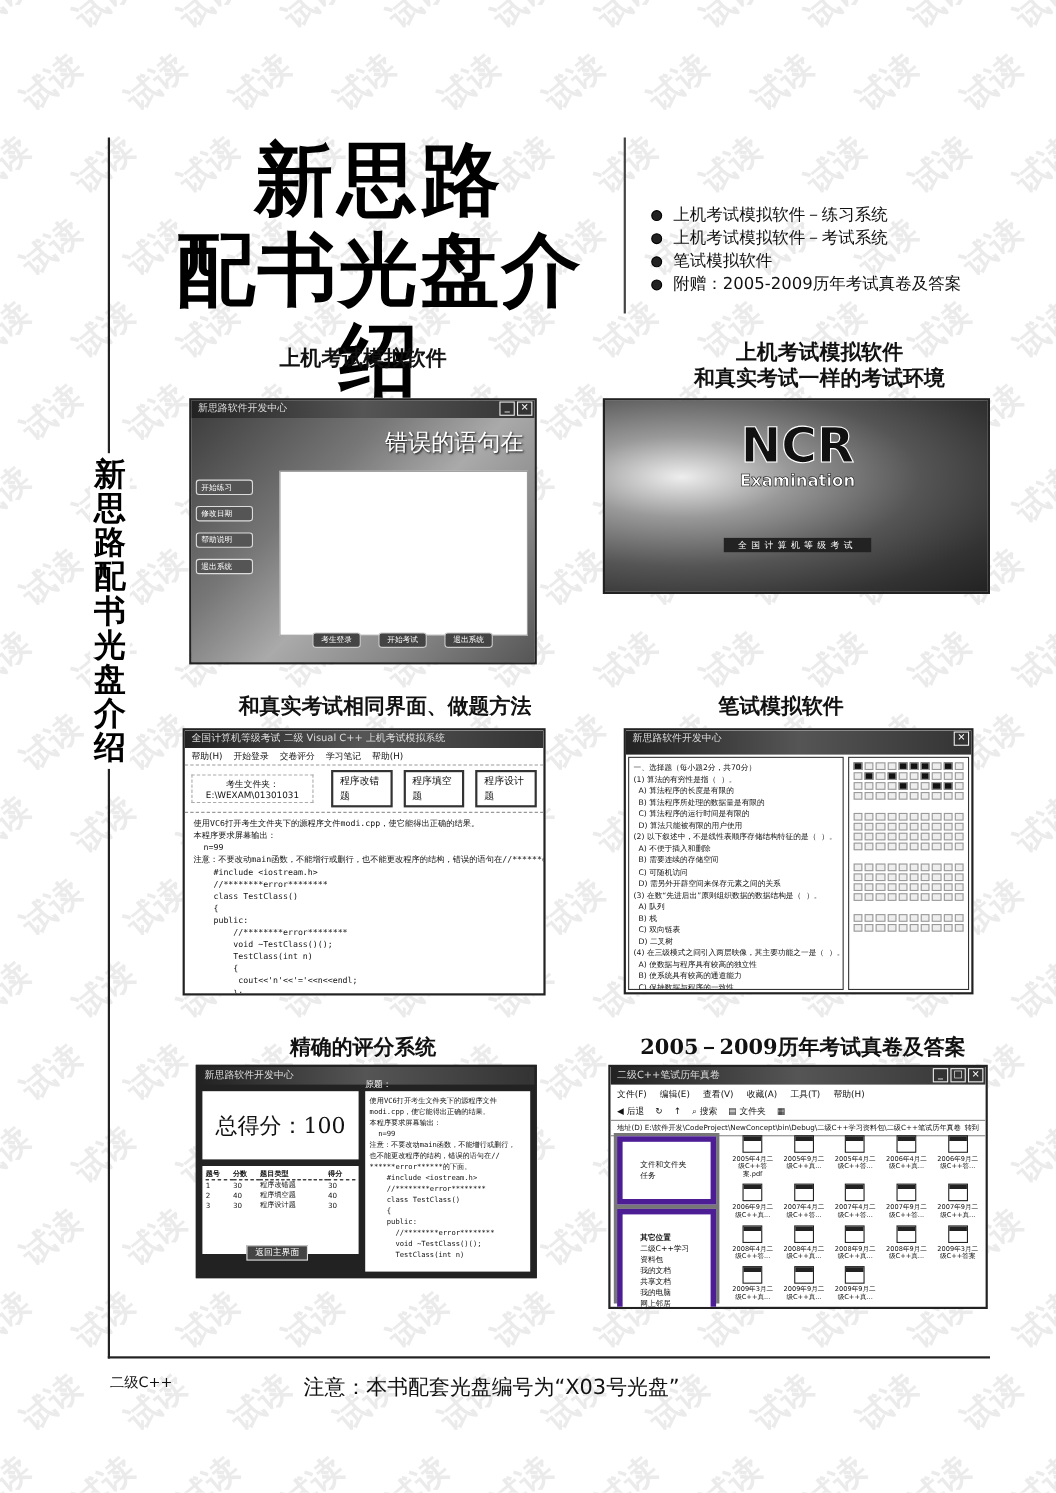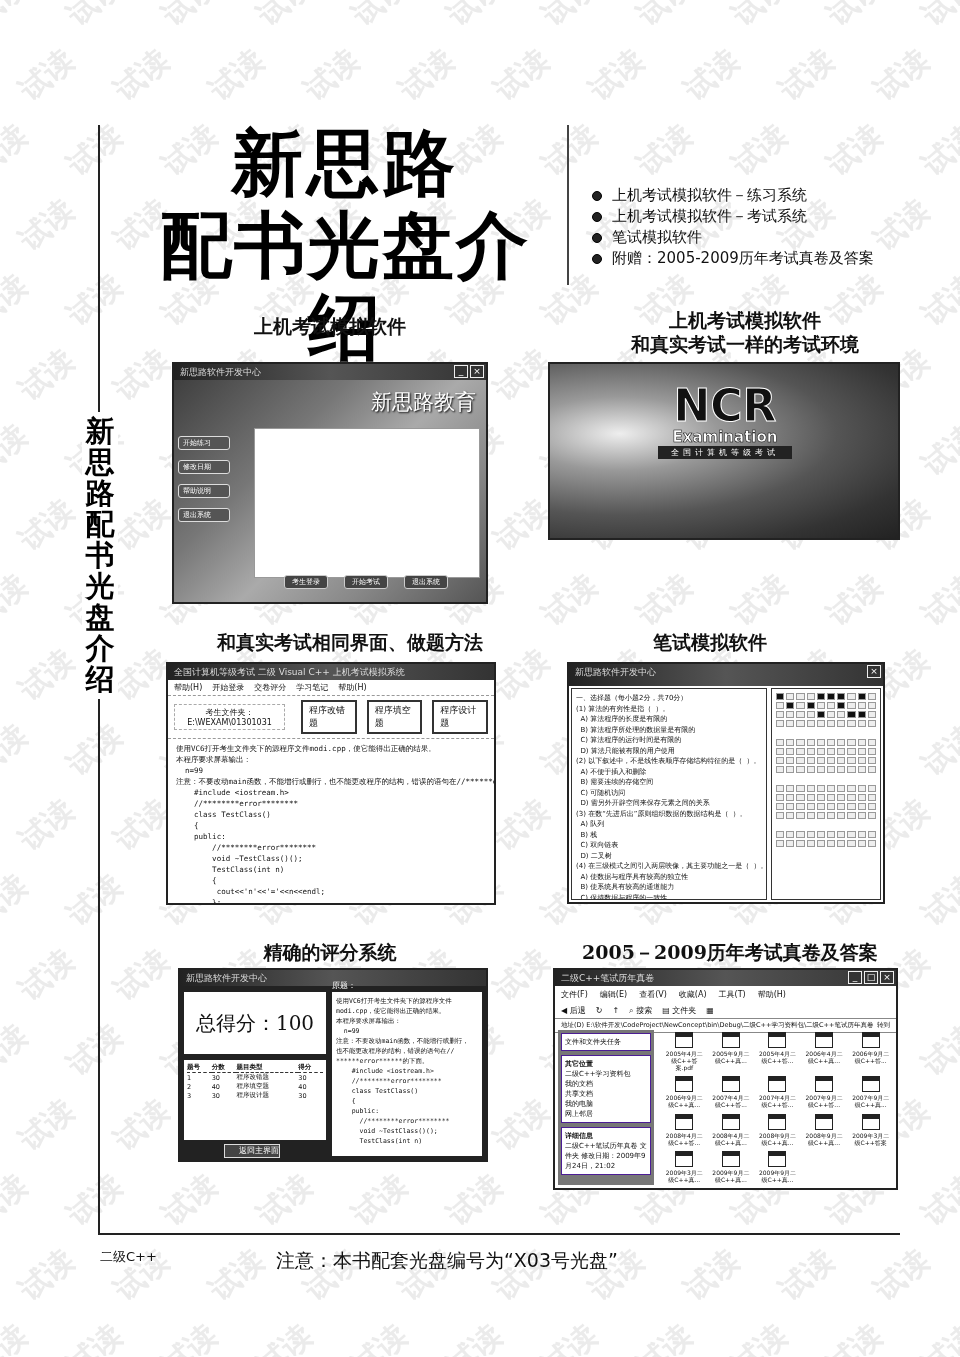--- a/index.html
+++ b/index.html
@@ -37,21 +37,21 @@
   #shot1 .side { position: absolute; left: 4px; top: 72px; width: 52px; display: flex; flex-direction: column; gap: 10px; }
   #shot1 .side .sbtn { height: 14px; background: #555; border: 1px solid #ddd; color: #fff; font-size: 7px; line-height: 12px; padding-left: 4px; border-radius: 3px; }
   #shot1 .btns { position: absolute; left: 110px; top: 211px; display: flex; gap: 16px; }
   #shot1 .btns .b { width: 44px; height: 14px; background: #444; border: 1px solid #ccc; color: #fff; font-size: 7px; line-height: 12px; text-align: center; border-radius: 3px; }
 
   
   #shot2 { left: 548px; top: 362px; width: 352px; height: 178px; background: radial-gradient(ellipse at 20% 40%,#eee 0%,#999 25%,#555 55%,#333 80%,#222 100%); }
   #shot2 .logo { position: absolute; left: 108px; top: 20px; width: 134px; text-align: center; }
   #shot2 .logo .ncr { font-family: "DejaVu Sans", sans-serif; font-weight: bold; font-size: 44px; line-height: 44px; color: #111; -webkit-text-stroke: 1px #fff; }
   #shot2 .logo .exam { font-family: "DejaVu Sans", sans-serif; font-weight: bold; font-size: 15px; color: #fff; -webkit-text-stroke: 0.5px #000; }
-  #shot2 .logo .band { background: #222; color: #fff; font-size: 8px; letter-spacing: 4px; padding: 1px 0; }
+  #shot2 .logo .band { background: #222; color: #fff; font-size: 8px; letter-spacing: 4px; padding: 1px 0; margin-top: 43px; }
   #shot2 .sysname { position: absolute; left: 0; right: 0; top: 110px; text-align: center; font-family: "DejaVu Serif", serif; font-weight: bold; font-size: 17px; color: #222; text-shadow: 0 0 3px #fff, 0 0 3px #fff; }
   #shot2 .btn { position: absolute; top: 195px; width: 58px; height: 18px; background: #222; border: 2px solid #ddd; border-radius: 9px; color: #fff; font-size: 10px; line-height: 14px; text-align: center; }
 
   
   #shot3 { left: 166px; top: 662px; width: 330px; height: 243px; background: #fff; }
   #shot3 .menubar { display: flex; gap: 10px; font-size: 8px; padding: 2px 6px; border-bottom: 1px dashed #999; }
   #shot3 .toprow { display: flex; align-items: center; padding: 4px 6px; border-bottom: 1px dashed #999; }
   #shot3 .folder { width: 120px; text-align: center; font-size: 8px; border: 1px dashed #aaa; padding: 2px; }
   #shot3 .qbtns { display: flex; gap: 10px; margin-left: 16px; }
   #shot3 .qbtn { border: 2px solid #333; font-size: 9px; padding: 2px 6px; }
@@ -67,29 +67,29 @@
   #shot4 .cell.on { background: #111; }
 
   
   #shot5 { left: 178px; top: 968px; width: 310px; height: 194px; background: #222; }
   #shot5 .scorebox { position: absolute; left: 4px; top: 22px; width: 142px; height: 62px; background: #fff; display: flex; align-items: center; justify-content: center; font-size: 20px; font-family: "DejaVu Serif", serif; }
   #shot5 .table { position: absolute; left: 4px; top: 90px; width: 142px; height: 80px; background: #fff; font-size: 6.5px; padding: 3px; }
   #shot5 .table table { width: 100%; border-collapse: collapse; }
   #shot5 .table th { border-bottom: 1px dashed #333; text-align: left; }
   #shot5 .right { position: absolute; left: 152px; top: 22px; right: 4px; bottom: 4px; background: #fff; padding: 4px; font-size: 6.5px; line-height: 10px; white-space: pre; font-family: "DejaVu Sans Mono", monospace; overflow: hidden; }
   #shot5 .label { position: absolute; left: 152px; top: 10px; color: #fff; font-size: 8px; }
-  #shot5 .okbtn { position: absolute; left: 44px; bottom: 2px; width: 56px; height: 14px; background: #444; border: 1px solid #ddd; color: #fff; font-size: 8px; text-align: right; line-height: 12px; }
+  #shot5 .okbtn { position: absolute; left: 44px; bottom: 14px; width: 56px; height: 14px; background: #444; border: 1px solid #ddd; color: #fff; font-size: 8px; text-align: center; line-height: 12px; }
 
   
   #shot6 { left: 553px; top: 968px; width: 345px; height: 222px; background: #fff; }
   #shot6 .menubar { display: flex; gap: 12px; font-size: 8px; padding: 3px 6px; }
   #shot6 .toolbar { display: flex; gap: 10px; font-size: 8px; padding: 2px 6px; align-items: center; }
   #shot6 .addr { font-size: 6.5px; padding: 2px 6px; border-top: 1px solid #888; border-bottom: 1px solid #888; display: flex; justify-content: space-between; white-space: nowrap; overflow: hidden; }
   #shot6 .tasks { position: absolute; left: 3px; top: 60px; width: 96px; bottom: 3px; background: #777; padding: 3px; display: flex; flex-direction: column; gap: 4px; }
-  #shot6 .panel { background: #fff; border: 1px solid #4c1d95; font-size: 7px; padding: 3px; line-height: 10px; }
+  #shot6 .panel { background: #fff; border: 5px solid #4c1d95; font-size: 7px; padding: 16px; line-height: 10px; }
   #shot6 .files { position: absolute; left: 108px; top: 62px; right: 4px; bottom: 4px; display: grid; grid-template-columns: repeat(5, 1fr); gap: 4px 4px; }
   #shot6 .file { text-align: center; font-size: 6px; line-height: 7px; }
   #shot6 .file .ic { width: 18px; height: 16px; margin: 0 auto 2px; border: 1px solid #222; background: linear-gradient(#222 0 30%, #fff 30%); }
 
   .footer-left { position: absolute; left: 100px; top: 1248px; font-size: 13px; }
   .footer-note { position: absolute; left: 276px; top: 1248px; font-size: 19px; }
 </style>
 </head>
 <body>
 
@@ -330,21 +330,21 @@
   <div>上机考试模拟软件</div>
 </div>
 <div class="shot" id="shot1">
   <div class="titlebar">
     <span>新思路软件开发中心</span>
     <div class="tb-btns">
         <div class="tb-btn">_</div>
         <div class="tb-btn">×</div>
       </div>
   </div>
-  <div class="brand">新思路教育</div>
+  <div class="brand">错误的语句在</div>
   <div class="side">
     <div class="sbtn">开始练习</div>
     <div class="sbtn">修改日期</div>
     <div class="sbtn">帮助说明</div>
     <div class="sbtn">退出系统</div>
   </div>
   <div class="content"></div>
   <div class="btns">
     <div class="b">考生登录</div>
     <div class="b">开始考试</div>

